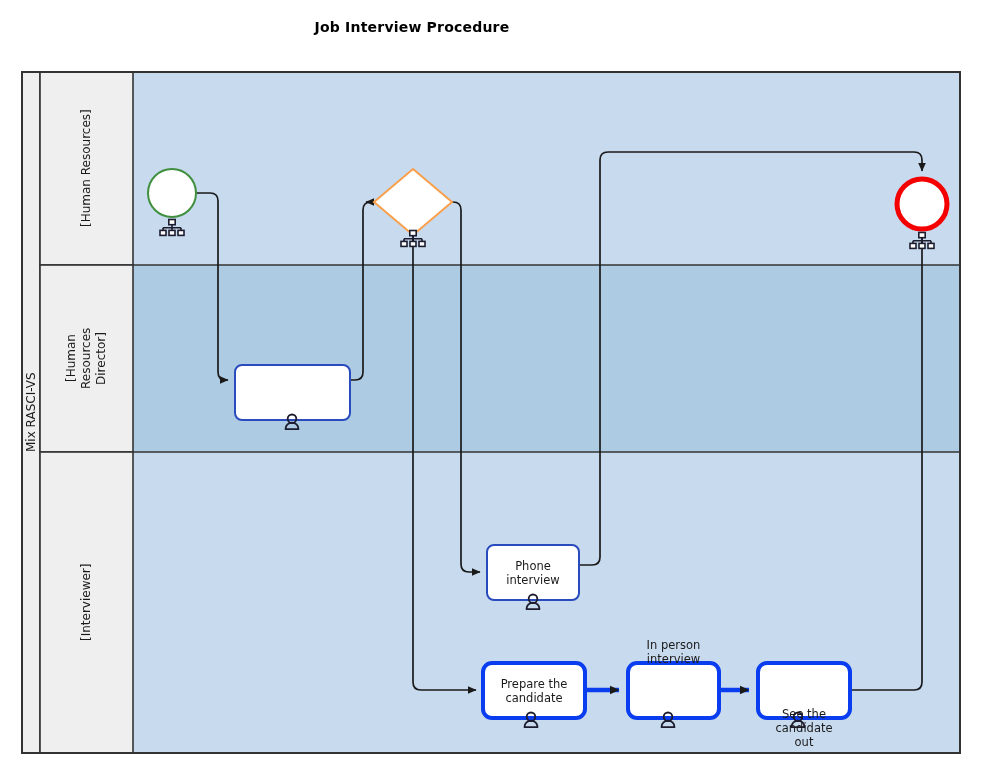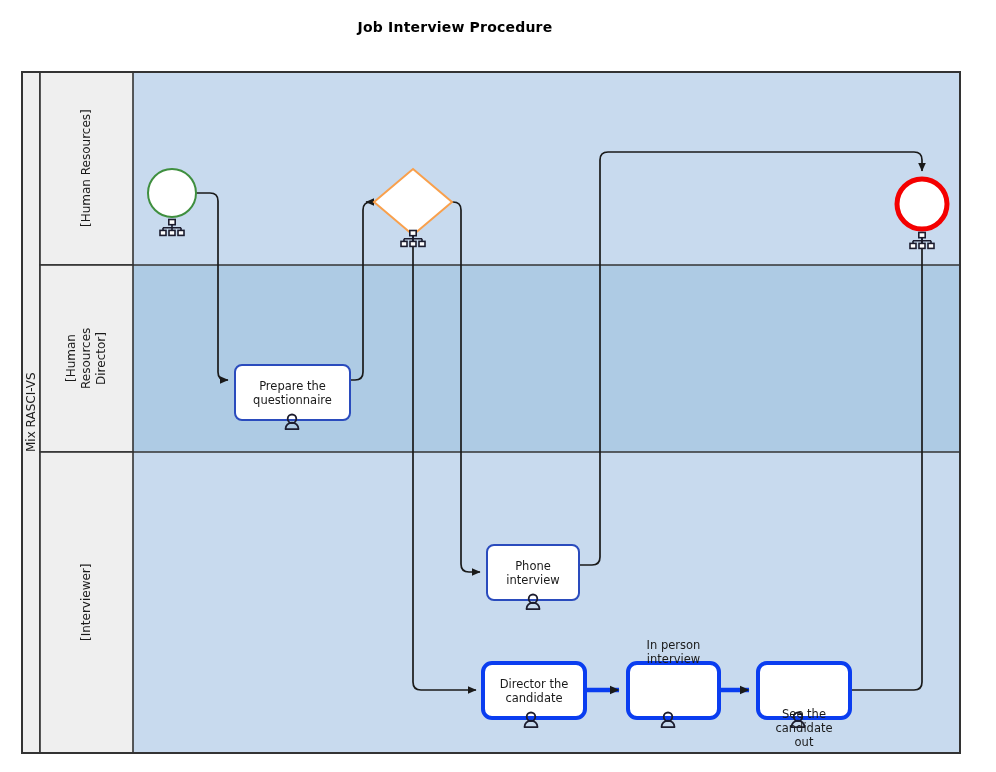--- a/index.html
+++ b/index.html
@@ -23,21 +23,20 @@
   #title {
     position: absolute;
     left: 0;
     top: 19px;
     width: 824px;
     text-align: center;
     font-size: 14px;
     font-weight: bold;
     color: #000000;
     letter-spacing: 0.2px;
-    padding-left: 43px;
   }
   .diagram {
     position: absolute;
     left: 0; top: 0;
     width: 996px; height: 772px;
   }
   .node-label {
     position: absolute;
     text-align: center;
     font-size: 11.5px;
@@ -181,24 +180,22 @@
 </svg>
 
 <div class="pool-label" style="left:22px; top:72px; width:18px; height:681px;">Mix RASCI-VS</div>
 
 <div class="lane-label" style="left:40px; top:72px; width:93px; height:193px;">[Human Resources]</div>
 <div class="lane-label" style="left:40px; top:265px; width:93px; height:187px;">[Human
 Resources
 Director]</div>
 <div class="lane-label" style="left:40px; top:452px; width:93px; height:301px;">[Interviewer]</div>
 
-<div class="node-label" style="left:235px; top:365px; width:115px; height:55px; white-space:pre;">Prepare the
-questionnaire</div>
 <div class="node-label" style="left:487px; top:545px; width:92px; height:55px; white-space:pre;">Phone
 interview</div>
-<div class="node-label" style="left:483px; top:663px; width:102px; height:55px; white-space:pre;">Director the
+<div class="node-label" style="left:483px; top:663px; width:102px; height:55px; white-space:pre;">Prepare the
 candidate</div>
 <div class="node-label" style="left:628px; top:624px; width:91px; height:55px; white-space:pre;">In person
 interview</div>
 <div class="node-label" style="left:758px; top:663px; width:92px; height:55px; white-space:pre;margin-top:37px;">See the
 candidate
 out</div>
 </div>
 
 </body></html>

